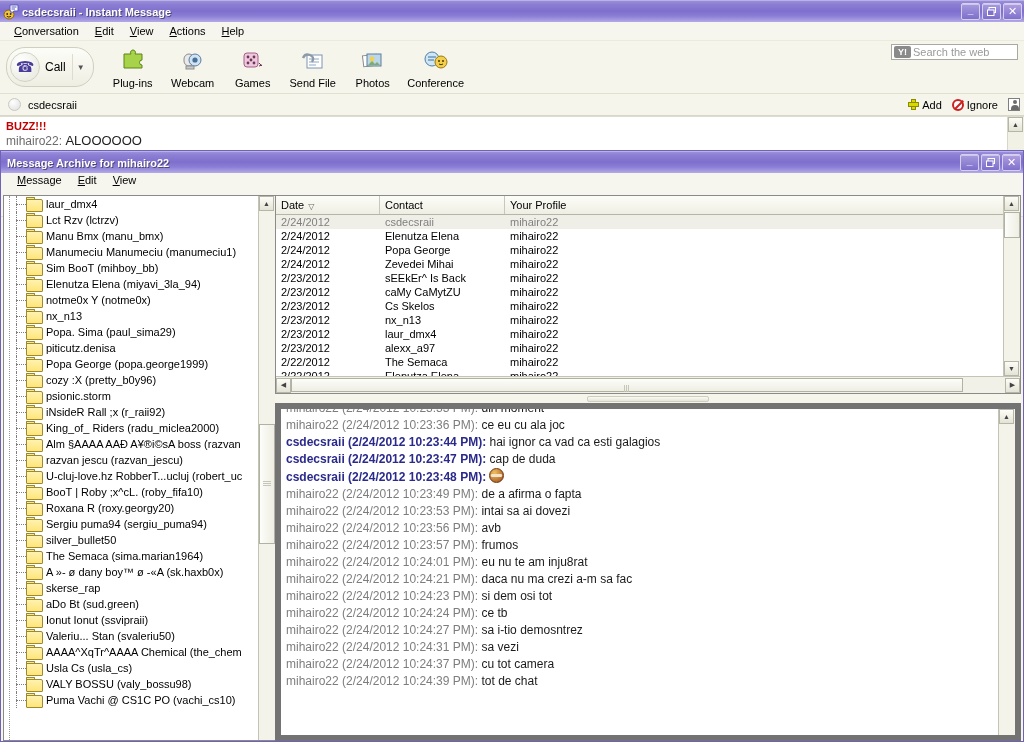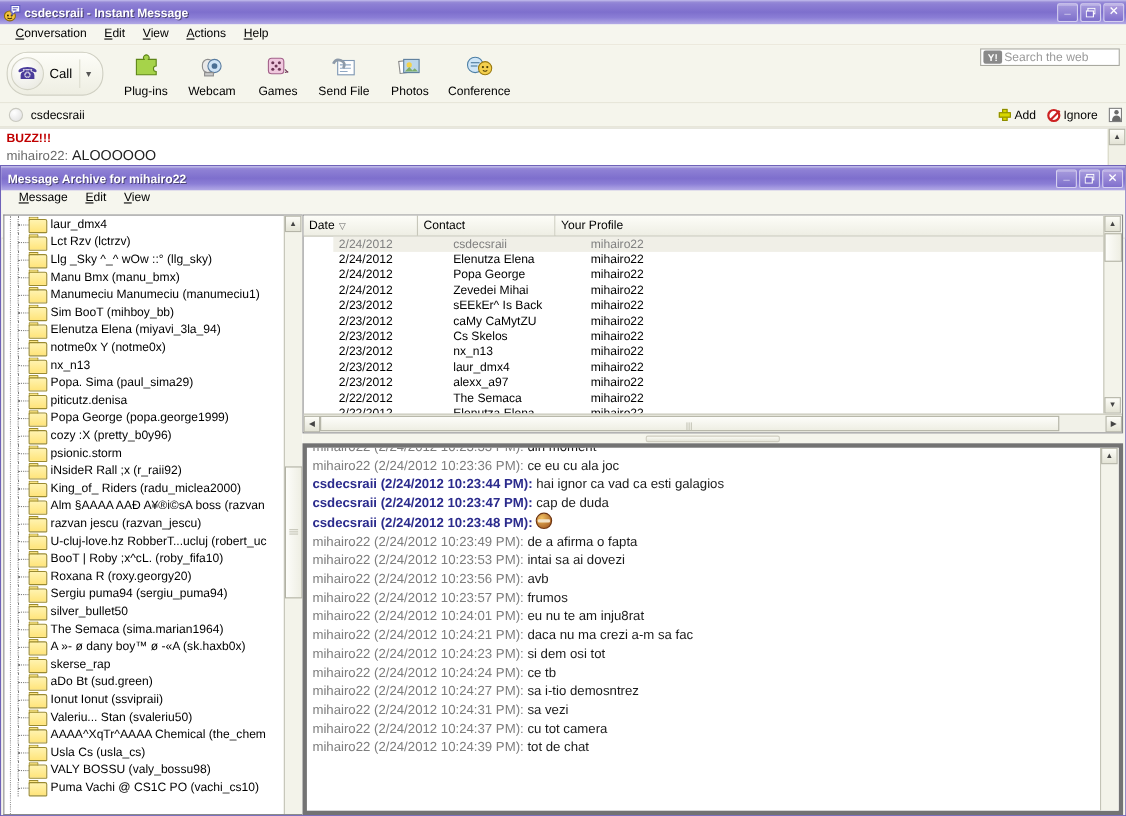--- a/index.html
+++ b/index.html
@@ -196,41 +196,41 @@
   .lhead{
     height:19px;display:flex;background:#f4f4ec;border-bottom:1px solid #b6b6a8;
     box-sizing:border-box;
   }
   .lhead .hc{
     border-right:1px solid #c7c7ba;padding:3px 0 0 5px;box-sizing:border-box;
     font-size:11px;background:linear-gradient(to bottom,#fdfdf8,#eeeee4);
     position:relative;white-space:nowrap;
   }
   .hc .sortmark{font-size:8px;color:#666;margin-left:4px;}
-  .lrows{position:absolute;left:0;right:16px;top:19px;bottom:17px;overflow:hidden;padding-left:27px;}
+  .lrows{position:absolute;left:0;right:16px;top:19px;bottom:17px;overflow:hidden;}
   .lrow{height:14px;display:flex;font-size:11px;align-items:center;}
   .lrow.sel{background:#f0efe7;color:#808080;}
   .lrow .c{padding-left:5px;box-sizing:border-box;white-space:nowrap;overflow:hidden;}
 
   .hscroll{
     position:absolute;left:0;right:0;bottom:0;height:16px;background:#f1f1e8;
     border-top:1px solid #c3c3b6;display:flex;align-items:center;
   }
   .hthumb{
     height:14px;background:linear-gradient(to bottom,#fdfdfa,#eeeee3);
     border:1px solid #b2b2a4;box-sizing:border-box;position:relative;flex:0 0 auto;
   }
   .hthumb .grip{position:absolute;top:3px;left:50%;margin-left:-3px;width:6px;height:7px;}
   .hthumb .grip i{display:inline-block;width:1px;height:7px;background:#c6c6b8;margin-right:1px;}
 
   .splitter{height:9px;flex:0 0 9px;background:#f5f5ec;display:flex;align-items:center;justify-content:center;}
   .splitter .bar{width:120px;height:4px;background:linear-gradient(to bottom,#fafaf3,#e6e6da);border:1px solid #cfcdc0;border-radius:2px;}
 
   .msgbox{
-    flex:1 1 auto;background:#fff;border:4px solid #737373;box-sizing:border-box;
+    flex:1 1 auto;background:#fff;border:6px solid #737373;box-sizing:border-box;
     position:relative;overflow:hidden;min-height:0;
   }
   .msgscrollarea{position:absolute;left:0;right:16px;top:0;bottom:0;overflow:hidden;padding-left:5px;}
   .mline{font-size:12px;line-height:17px;white-space:nowrap;}
   .mline .hdr{font-weight:normal;}
   .mline.me .hdr{color:#7d7d7d;}
   .mline.them .hdr{color:#2a2a8c;font-weight:bold;}
   .mline .body{color:#1a1a1a;}
   .emoji{
     display:inline-block;width:13px;height:13px;border-radius:50%;
@@ -495,29 +495,20 @@
               </span>
               <span class="tlabel">Lct Rzv (lctrzv)</span>
             </div>
             <div class="trow">
               <span class="vline"></span>
               <span class="dashes"></span>
               <span class="folder">
                 <span class="tab"></span>
                 <span class="bk"></span>
               </span>
-              <span class="tlabel">Llg _Sky ^_^ wOw ::° (llg_sky)</span>
-            </div>
-            <div class="trow">
-              <span class="vline"></span>
-              <span class="dashes"></span>
-              <span class="folder">
-                <span class="tab"></span>
-                <span class="bk"></span>
-              </span>
               <span class="tlabel">Manu Bmx (manu_bmx)</span>
             </div>
             <div class="trow">
               <span class="vline"></span>
               <span class="dashes"></span>
               <span class="folder">
                 <span class="tab"></span>
                 <span class="bk"></span>
               </span>
               <span class="tlabel">Manumeciu Manumeciu (manumeciu1)</span>

